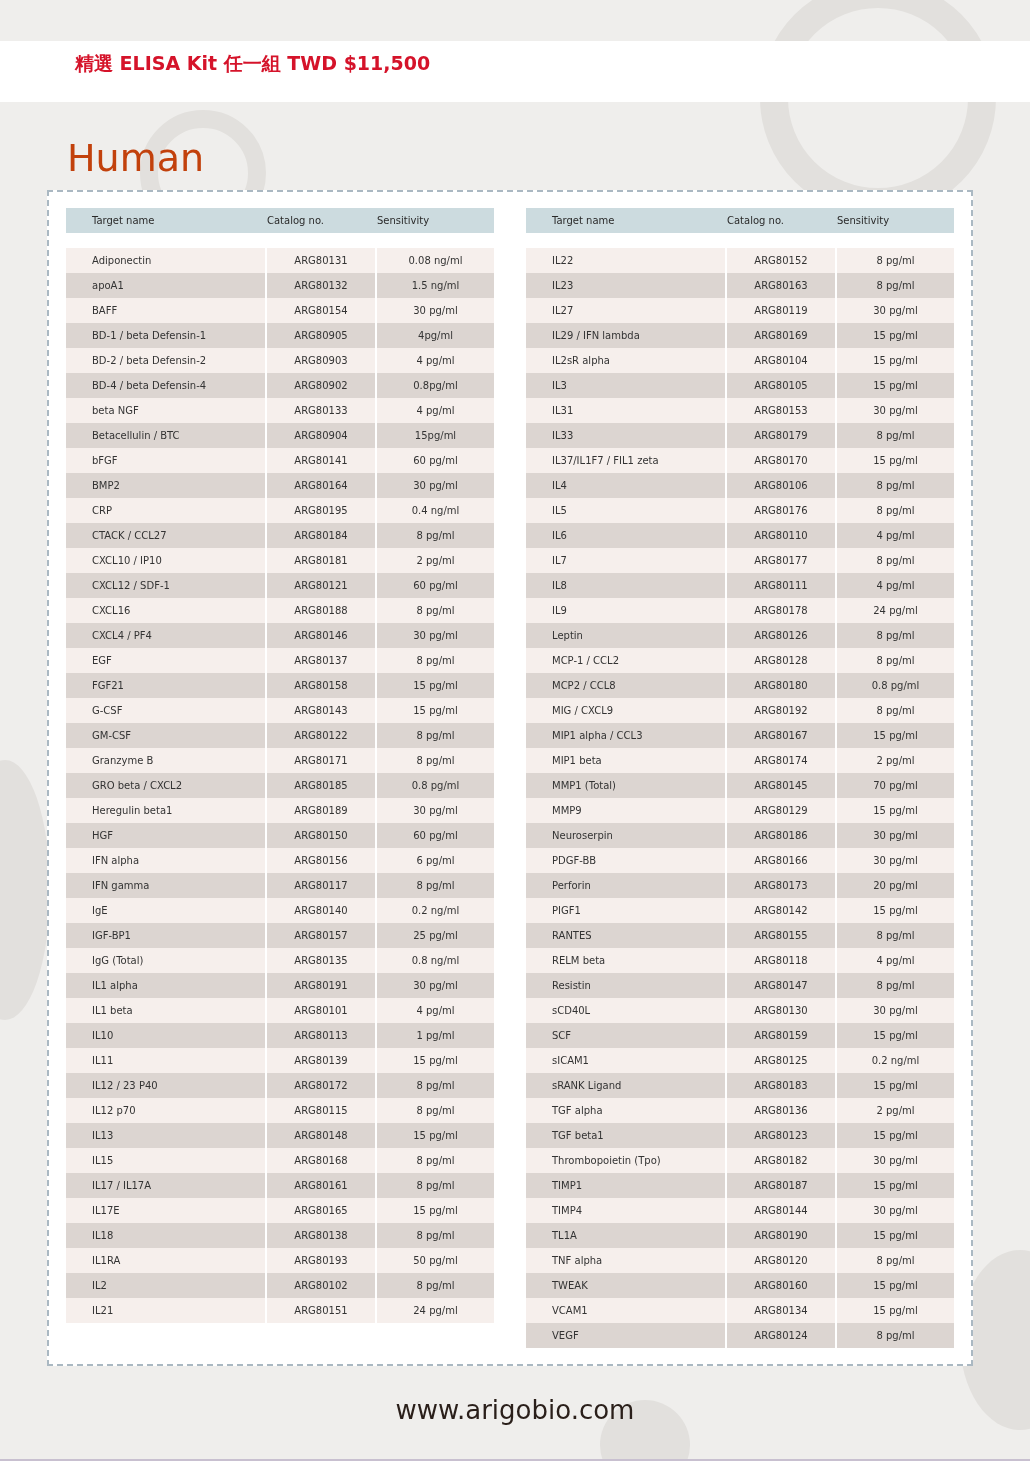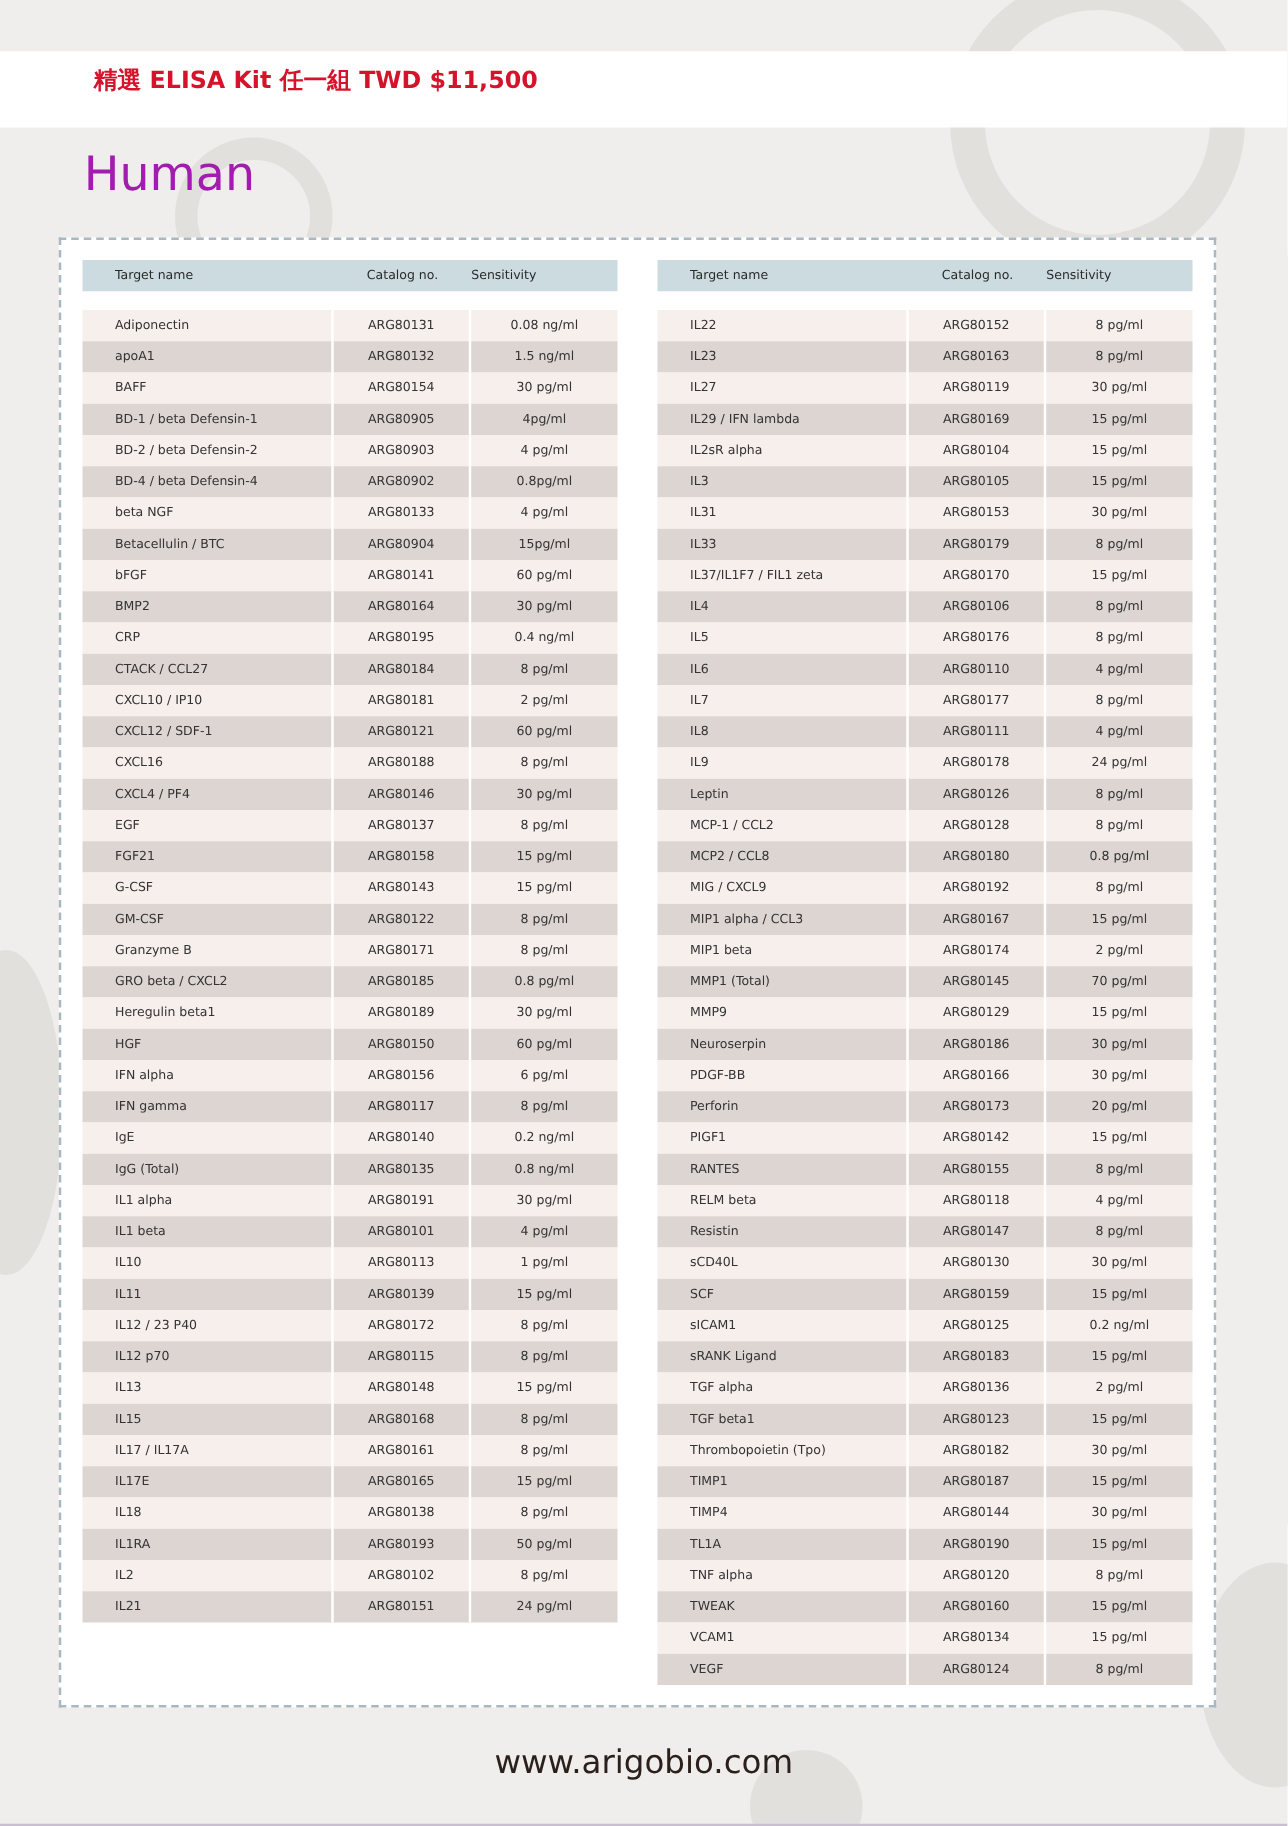--- a/index.html
+++ b/index.html
@@ -13,41 +13,41 @@
   .banner {
     position: absolute; left: 0; top: 41px; width: 1030px; height: 61px;
     background: #ffffff; z-index: 1;
   }
   .banner-text {
     position: absolute; left: 75px; top: 10px;
     font-family: "DejaVu Sans", sans-serif; font-weight: bold;
     font-size: 19px; color: #d5132a; letter-spacing: 0px;
   }
   .section-title {
-    position: absolute; left: 67px; top: 117px; z-index: 1;
+    position: absolute; left: 67px; top: 136px; z-index: 1;
     font-family: "DejaVu Sans", sans-serif;
-    font-size: 38px; color: #a21caf;
+    font-size: 38px; color: #c2410c;
   }
   .panel {
     position: absolute; left: 47px; top: 190px; width: 926px; height: 1176px;
     background: #ffffff; z-index: 1;
     border: 2px dashed #aab8c2; box-sizing: border-box;
   }
   .table {
     position: absolute; top: 16px; width: 428px;
     font-family: "DejaVu Sans", sans-serif; font-size: 10px; color: #333;
   }
   .table.left { left: 17px; }
   .table.right { left: 477px; }
   .thead {
     display: flex; height: 25px; align-items: center; background: #ccdbdf;
     margin-bottom: 15px; color: #2a2a2a;
   }
   .thead .c1 { width: 201px; padding-left: 26px; box-sizing: border-box; }
-  .thead .c2 { width: 110px; text-align: center; }
+  .thead .c2 { width: 110px; }
   .thead .c3 { width: 117px; }
   .row { display: flex; height: 25px; align-items: center; }
   .row:nth-child(odd) { background: #f6efec; }
   .row:nth-child(even) { background: #dcd5d1; }
   .row .c1 { width: 201px; padding-left: 26px; box-sizing: border-box; height: 100%; display: flex; align-items: center; border-right: 2px solid #fff; white-space: nowrap; }
   .row .c2 { width: 108px; text-align: center; height: 100%; display: flex; align-items: center; justify-content: center; border-right: 2px solid #fff; }
   .row .c3 { width: 117px; text-align: center; height: 100%; display: flex; align-items: center; justify-content: center; }
   .footer {
     position: absolute; left: 0; width: 1030px; top: 1395px; text-align: center;
     font-family: "DejaVu Sans", sans-serif; font-size: 26px; color: #2a1f1a; z-index: 1;
@@ -206,20 +206,25 @@
           <div class="c1">IFN gamma</div>
           <div class="c2">ARG80117</div>
           <div class="c3">8 pg/ml</div>
         </div>
         <div class="row">
           <div class="c1">IgE</div>
           <div class="c2">ARG80140</div>
           <div class="c3">0.2 ng/ml</div>
         </div>
         <div class="row">
+          <div class="c1">IGF-BP1</div>
+          <div class="c2">ARG80157</div>
+          <div class="c3">25 pg/ml</div>
+        </div>
+        <div class="row">
           <div class="c1">IgG (Total)</div>
           <div class="c2">ARG80135</div>
           <div class="c3">0.8 ng/ml</div>
         </div>
         <div class="row">
           <div class="c1">IL1 alpha</div>
           <div class="c2">ARG80191</div>
           <div class="c3">30 pg/ml</div>
         </div>
         <div class="row">

